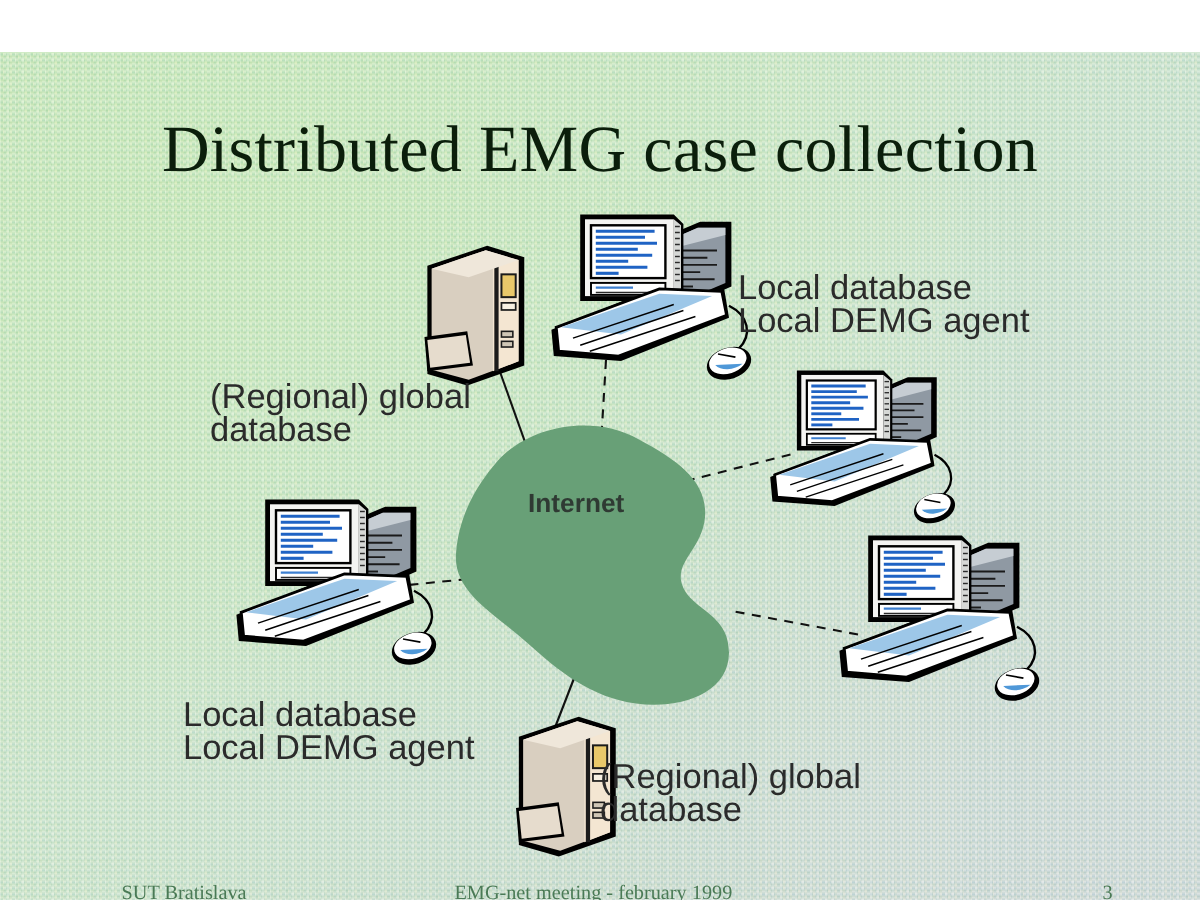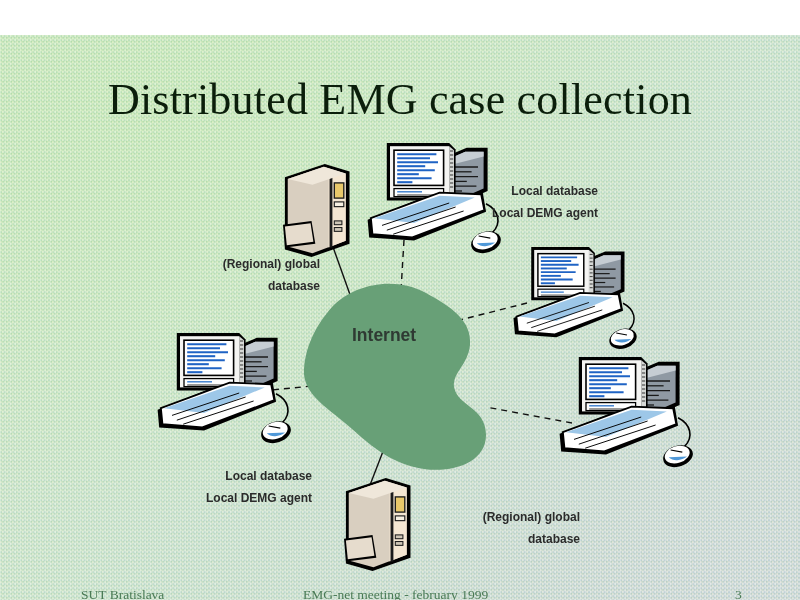--- a/index.html
+++ b/index.html
@@ -57,25 +57,25 @@
     font-size: 44px;
     line-height: 54px;
     color: #0b1e0b;
     letter-spacing: 0.2px;
     white-space: nowrap;
   }
 
   .lbl {
     position: absolute;
     font-family: "Liberation Sans", sans-serif;
-    font-weight: bold;
-    font-size: 12px;
+    font-weight: normal;
+    font-size: 23px;
     line-height: 22px;
     color: #2b2b2b;
-    text-align: right;
+    text-align: left;
     white-space: nowrap;
   }
   .lbl-ldb-top   { left: 492px; top: 145px; }
   .lbl-reg-left  { left: 140px; top: 218px; width: 180px; }
   .lbl-ldb-bot   { left: 122px; top: 430px; width: 190px; }
   .lbl-reg-bot   { left: 400px; top: 471px; width: 180px; }
 
   .cloud-text {
     position: absolute;
     left: 352px;

